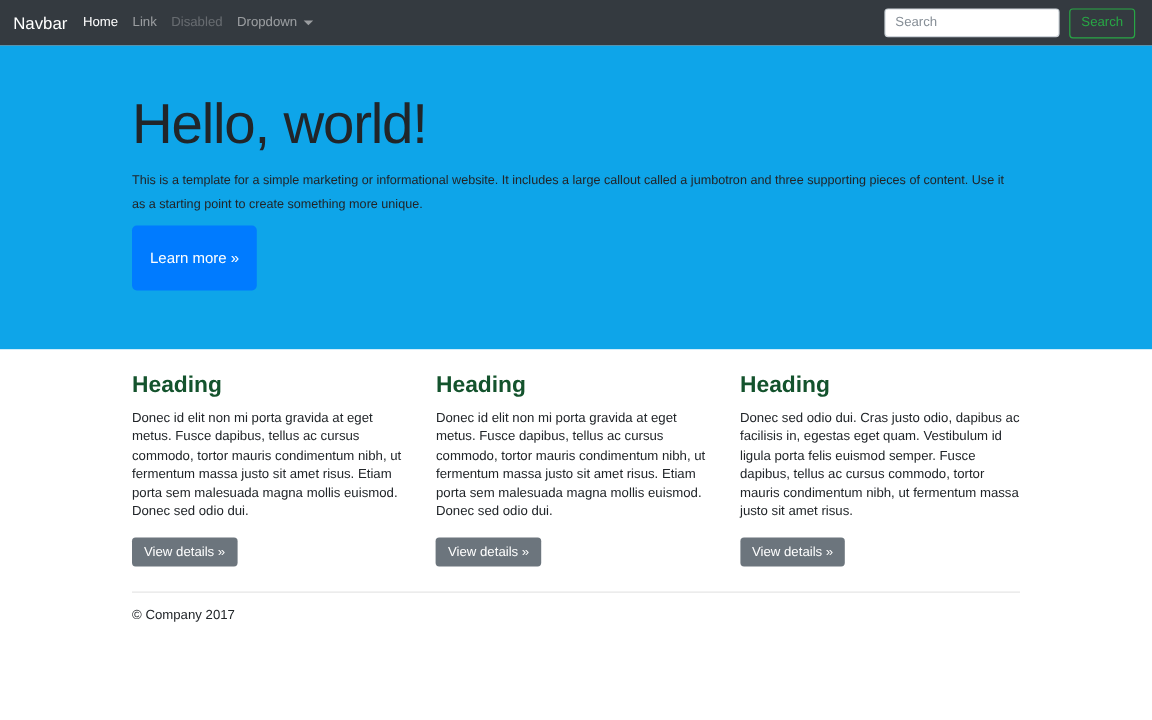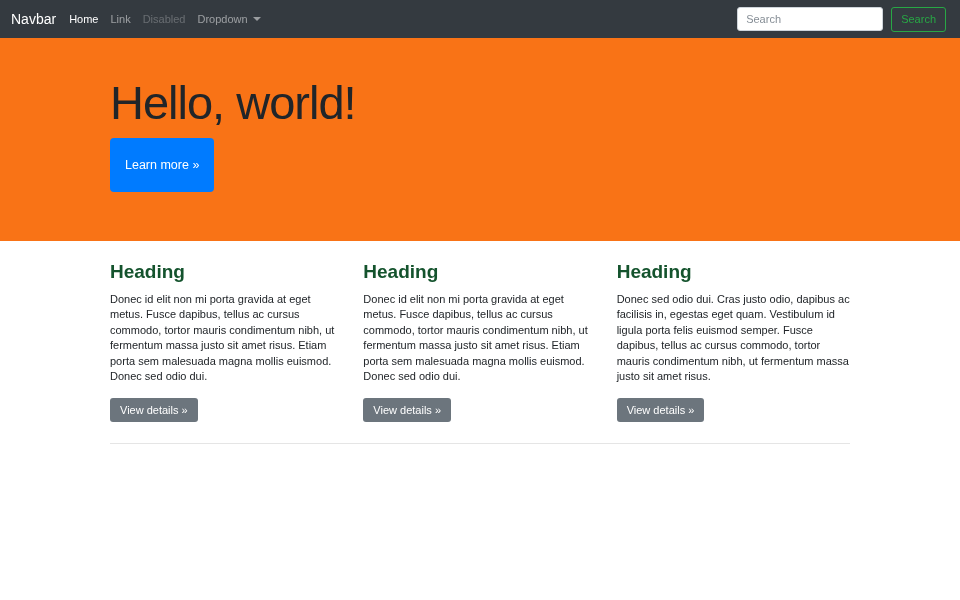--- a/index.html
+++ b/index.html
@@ -65,21 +65,21 @@
     border: 1px solid #28a745;
     color: #28a745;
     border-radius: 3px;
     font-size: 11px;
     font-family: "Liberation Sans", sans-serif;
     cursor: pointer;
   }
 
   
   .jumbotron {
-    background: #f97316;
+    background: #0ea5e9;
     padding: 38px 0 49px;
   }
   .container { width: 740px; margin: 0 auto; }
   .jumbo-title {
     font-size: 47px;
     font-weight: 300;
     letter-spacing: -1px;
     line-height: 1.15;
     color: #212529;
   }
@@ -164,20 +164,21 @@
   </div>
   <div class="nav-search">
     <input class="search-input" type="text" placeholder="Search" style="">
     <button class="btn-search">Search</button>
   </div>
 </nav>
 
 <div class="jumbotron">
   <div class="container">
     <h1 class="jumbo-title">Hello, world!</h1>
+    <p class="jumbo-lead">This is a template for a simple marketing or informational website. It includes a large callout called a jumbotron and three supporting pieces of content. Use it as a starting point to create something more unique.</p>
     <a class="btn-primary">Learn more »</a>
   </div>
 </div>
 
 <div class="container">
   <div class="row">
 
     <div class="col">
       <h2 class="col-heading">Heading</h2>
       <p class="col-body">Donec id elit non mi porta gravida at eget metus. Fusce dapibus, tellus ac cursus commodo, tortor mauris condimentum nibh, ut fermentum massa justo sit amet risus. Etiam porta sem malesuada magna mollis euismod. Donec sed odio dui.</p>
@@ -193,13 +194,16 @@
     <div class="col">
       <h2 class="col-heading">Heading</h2>
       <p class="col-body">Donec sed odio dui. Cras justo odio, dapibus ac facilisis in, egestas eget quam. Vestibulum id ligula porta felis euismod semper. Fusce dapibus, tellus ac cursus commodo, tortor mauris condimentum nibh, ut fermentum massa justo sit amet risus.</p>
       <a class="btn-secondary">View details »</a>
     </div>
 
   </div>
 
   <hr class="footer-divider">
 
+  <footer>
+    <p class="copyright">© Company 2017</p>
+  </footer>
 </div>
 
 </body></html>

